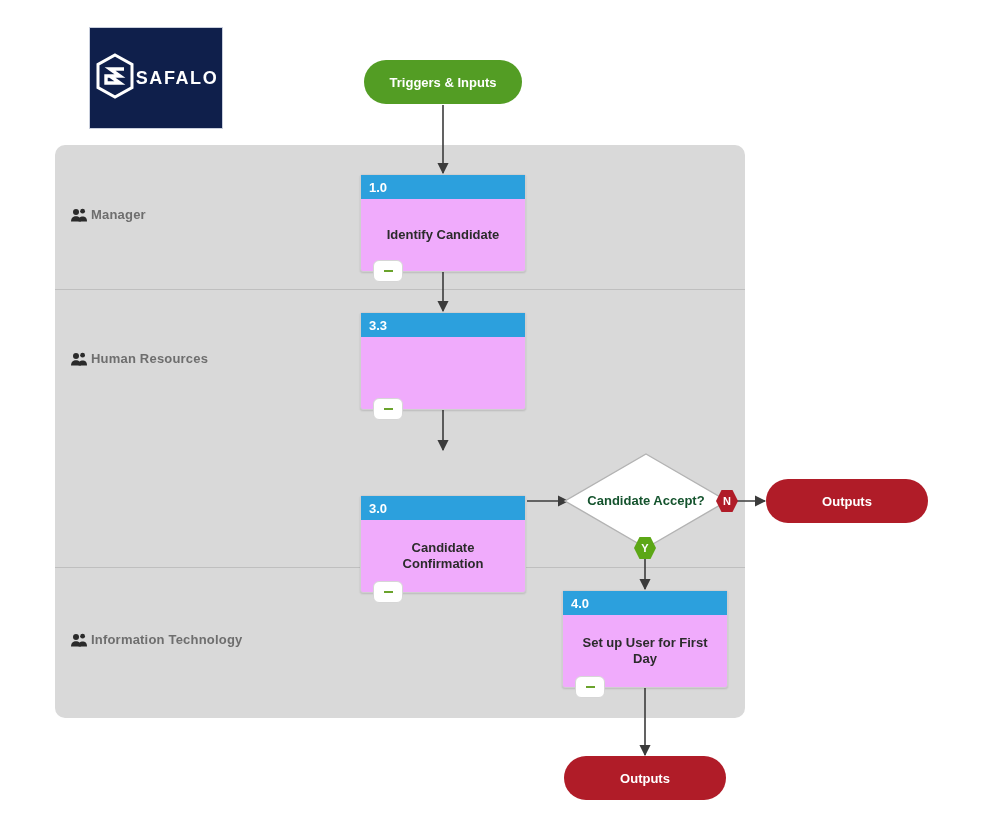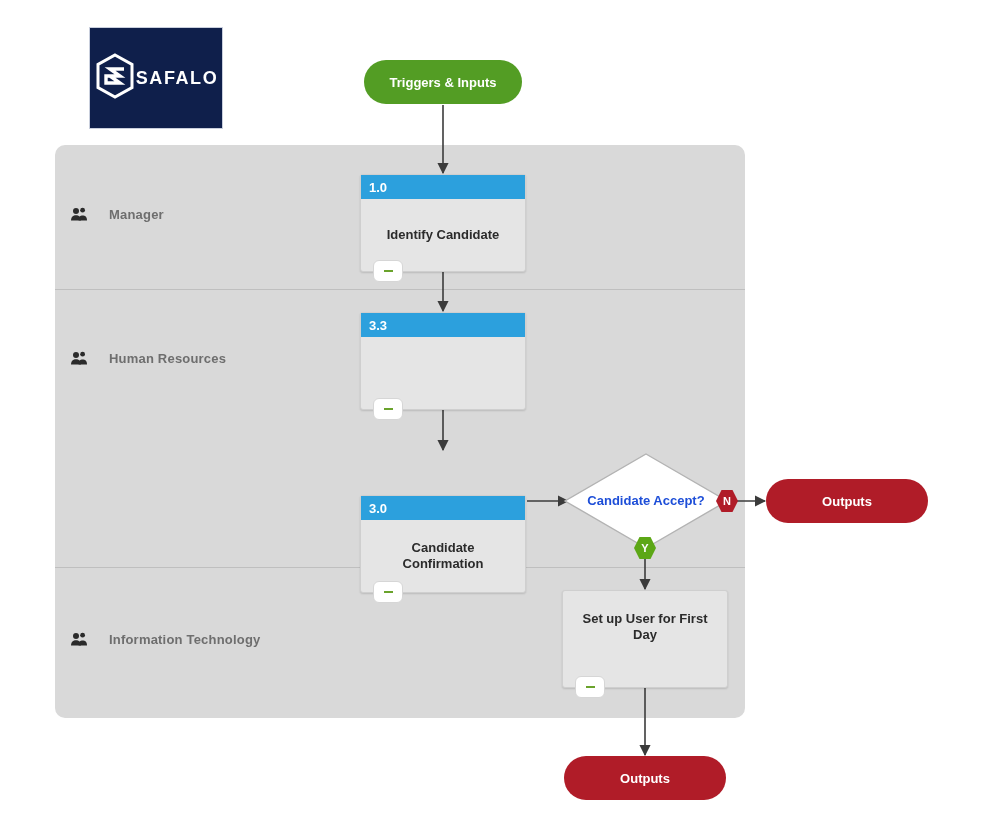--- a/index.html
+++ b/index.html
@@ -63,22 +63,22 @@
     width: 100%;
     box-sizing: border-box;
   }
   .lane + .lane {
     border-top: 1px solid #bfbfbf;
   }
   .lane-label {
     position: absolute;
     left: 16px;
     display: flex;
-    align-items: flex-start;
-    gap: 22px;
+    align-items: flex-end;
+    gap: 4px;
     white-space: nowrap;
   }
   .lane-label-text {
     font-size: 13px;
     font-weight: bold;
     color: #6e6e6e;
     letter-spacing: 0.2px;
   }
   .users-icon {
     width: 16px;
@@ -98,21 +98,21 @@
     font-weight: bold;
     text-align: center;
     box-sizing: border-box;
   }
   .pill-start { background: #539d24; }
   .pill-end   { background: #b01c28; }
 
   
   .proc {
     position: absolute;
-    background: #e5e5e5;
+    background: #f0abfc;
     border: 1px solid #cfcfcf;
     border-radius: 3px;
     box-sizing: border-box;
     box-shadow: 0 1px 2px rgba(0,0,0,0.14);
   }
   .proc-head {
     height: 24px;
     background: #2ca0dd;
     color: #ffffff;
     font-size: 13px;
@@ -161,21 +161,21 @@
     position: absolute;
     display: flex;
     align-items: center;
     justify-content: center;
   }
   .decision svg { position: absolute; left: 0; top: 0; }
   .decision-text {
     position: relative;
     font-size: 13px;
     font-weight: bold;
-    color: #1d4ed8;
+    color: #14532d;
     text-align: right;
     line-height: 1.2;
     padding: 0 18px;
     box-sizing: border-box;
   }
   .branch-badge {
     position: absolute;
     width: 22px;
     height: 22px;
     display: flex;
@@ -299,20 +299,21 @@
     <div class="branch-badge badge-yes" style="left:71px; top:85px;">
       <span>Y</span>
     </div>
   </div>
 
   <div class="pill pill-end" style="left:766px; top:479px; width:162px; height:44px;">
     <span>Outputs</span>
   </div>
 
   <div class="proc" style="left:562px; top:590px; width:166px; height:98px;">
+    <div class="proc-head">4.0</div>
     <div class="proc-body">Set up User for First Day</div>
     <div class="collapse-btn">
       <i></i>
     </div>
   </div>
 
   <div class="pill pill-end" style="left:564px; top:756px; width:162px; height:44px;">
     <span>Outputs</span>
   </div>
 

